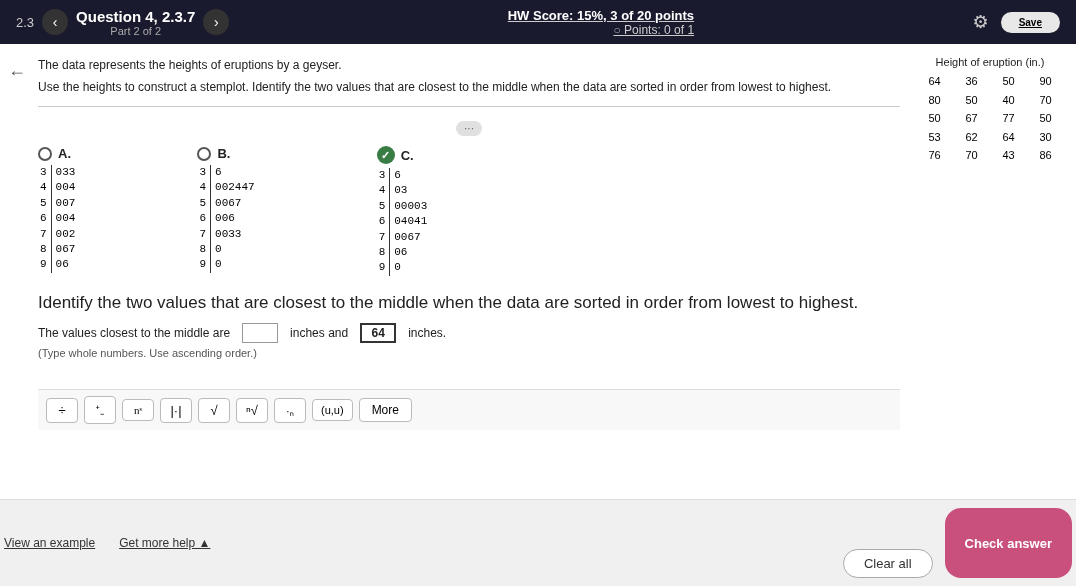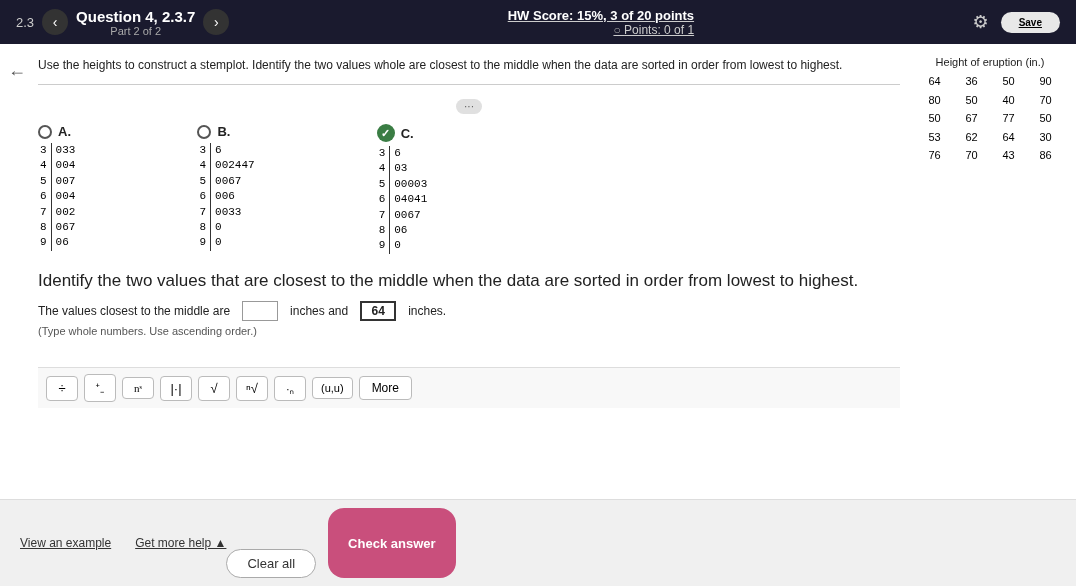--- a/index.html
+++ b/index.html
@@ -292,24 +292,24 @@
       border-radius: 4px;
       padding: 4px 12px;
       font-size: 12px;
       cursor: pointer;
     }
 
     
     .footer {
       background: #f0f0f0;
       border-top: 1px solid #ddd;
-      padding: 8px 20px;
-      display: flex;
-      align-items: center;
-      justify-content: flex-start;
+      padding: 8px 4px;
+      display: flex;
+      align-items: center;
+      justify-content: space-between;
       flex-shrink: 0;
     }
     .footer-left {
       display: flex;
       gap: 24px;
       font-size: 12px;
       color: #333;
     }
     .footer-right {
       display: flex;
@@ -378,21 +378,22 @@
     <button class="save-btn">Save</button>
   </div>
 </div>
 
 <div class="main-content">
 
   <div class="back-arrow">←</div>
 
   <div class="question-area">
 
-    <div class="problem-text">Use the heights to construct a stemplot. Identify the two values whole are closest to the middle when the data are sorted in order from lowest to highest.</div>
+    <div class="problem-text">The data represents the heights of eruptions by a geyser.</div>
+    <div class="problem-text">Use the heights to construct a stemplot. Identify the two values that are closest to the middle when the data are sorted in order from lowest to highest.</div>
 
     <hr class="section-divider">
 
     <div style="text-align:center; margin-bottom:6px;">
       <span class="expand-dots">···</span>
     </div>
 
 
     <div class="plot-options">
 

